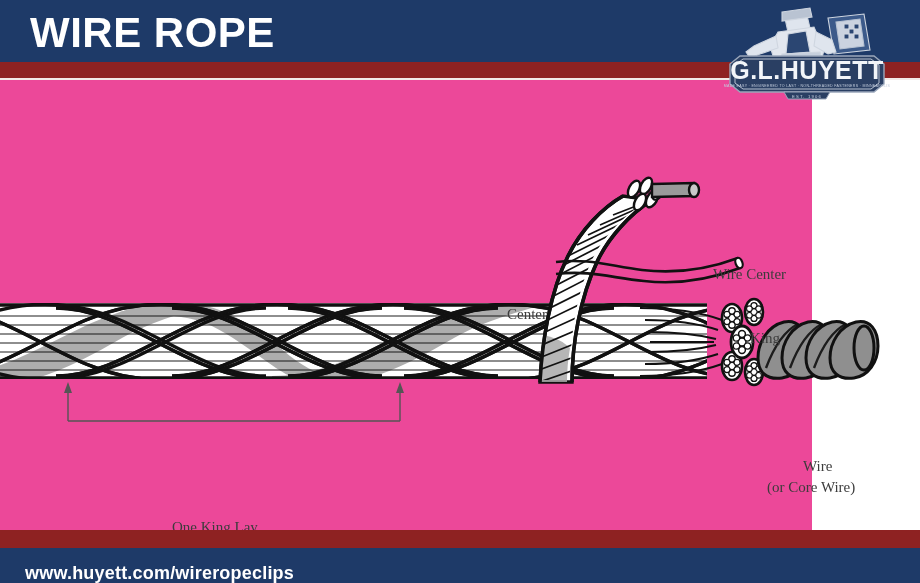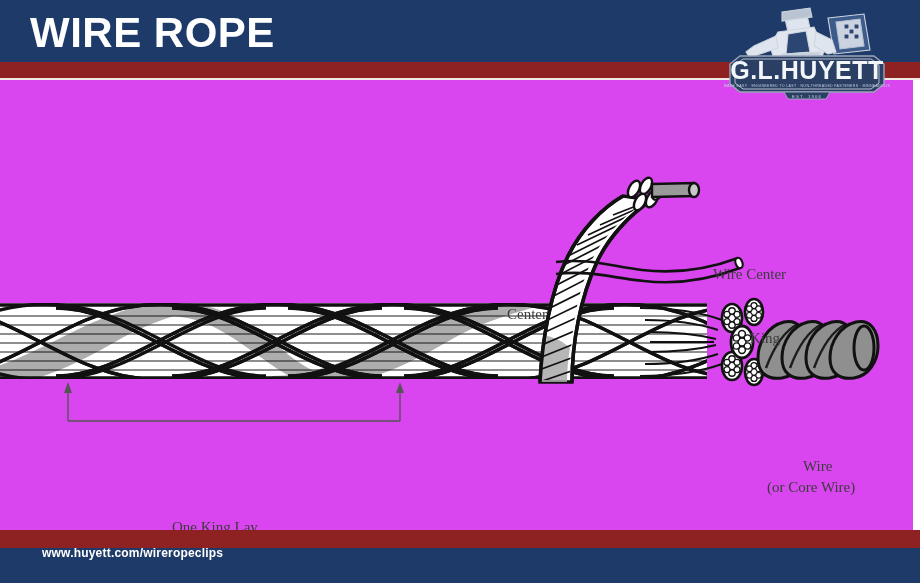--- a/index.html
+++ b/index.html
@@ -3,21 +3,21 @@
 <meta charset="utf-8">
 <style>
   html,body{margin:0;padding:0;}
   body{
     width:920px;height:583px;
     background:#ffffff;
     font-family:"Liberation Sans", sans-serif;
     overflow:hidden;
     position:relative;
   }
-  #page{position:relative;width:913px;height:583px;background:#d946ef;}
+  #page{position:relative;width:812px;height:583px;background:#ec4899;}
 
   
   .header-bar{
     position:absolute;left:0;top:0;width:920px;height:62px;
     background:#1e3a68;
   }
   .header-accent{
     position:absolute;left:0;top:62px;width:920px;height:16px;
     background:#8e2222;
   }
@@ -40,24 +40,23 @@
   
   .footer-accent{
     position:absolute;left:0;top:530px;width:920px;height:18px;
     background:#8e2222;
   }
   .footer-bar{
     position:absolute;left:0;top:548px;width:920px;height:35px;
     background:#1e3a68;
   }
   .footer-url{
-    position:absolute;left:25px;top:546px;
-    font-size:12px;font-weight:bold;color:#ffffff;
+    position:absolute;left:25px;top:563px;
+    font-size:18px;font-weight:bold;color:#ffffff;
     letter-spacing:0.2px;
-    margin-left:17px;
   }
 
   
   .stage{position:absolute;left:0;top:80px;width:920px;height:450px;}
   .stage svg{display:block;}
 
   
   .lbl{
     position:absolute;
     color:#3c3c3c;

